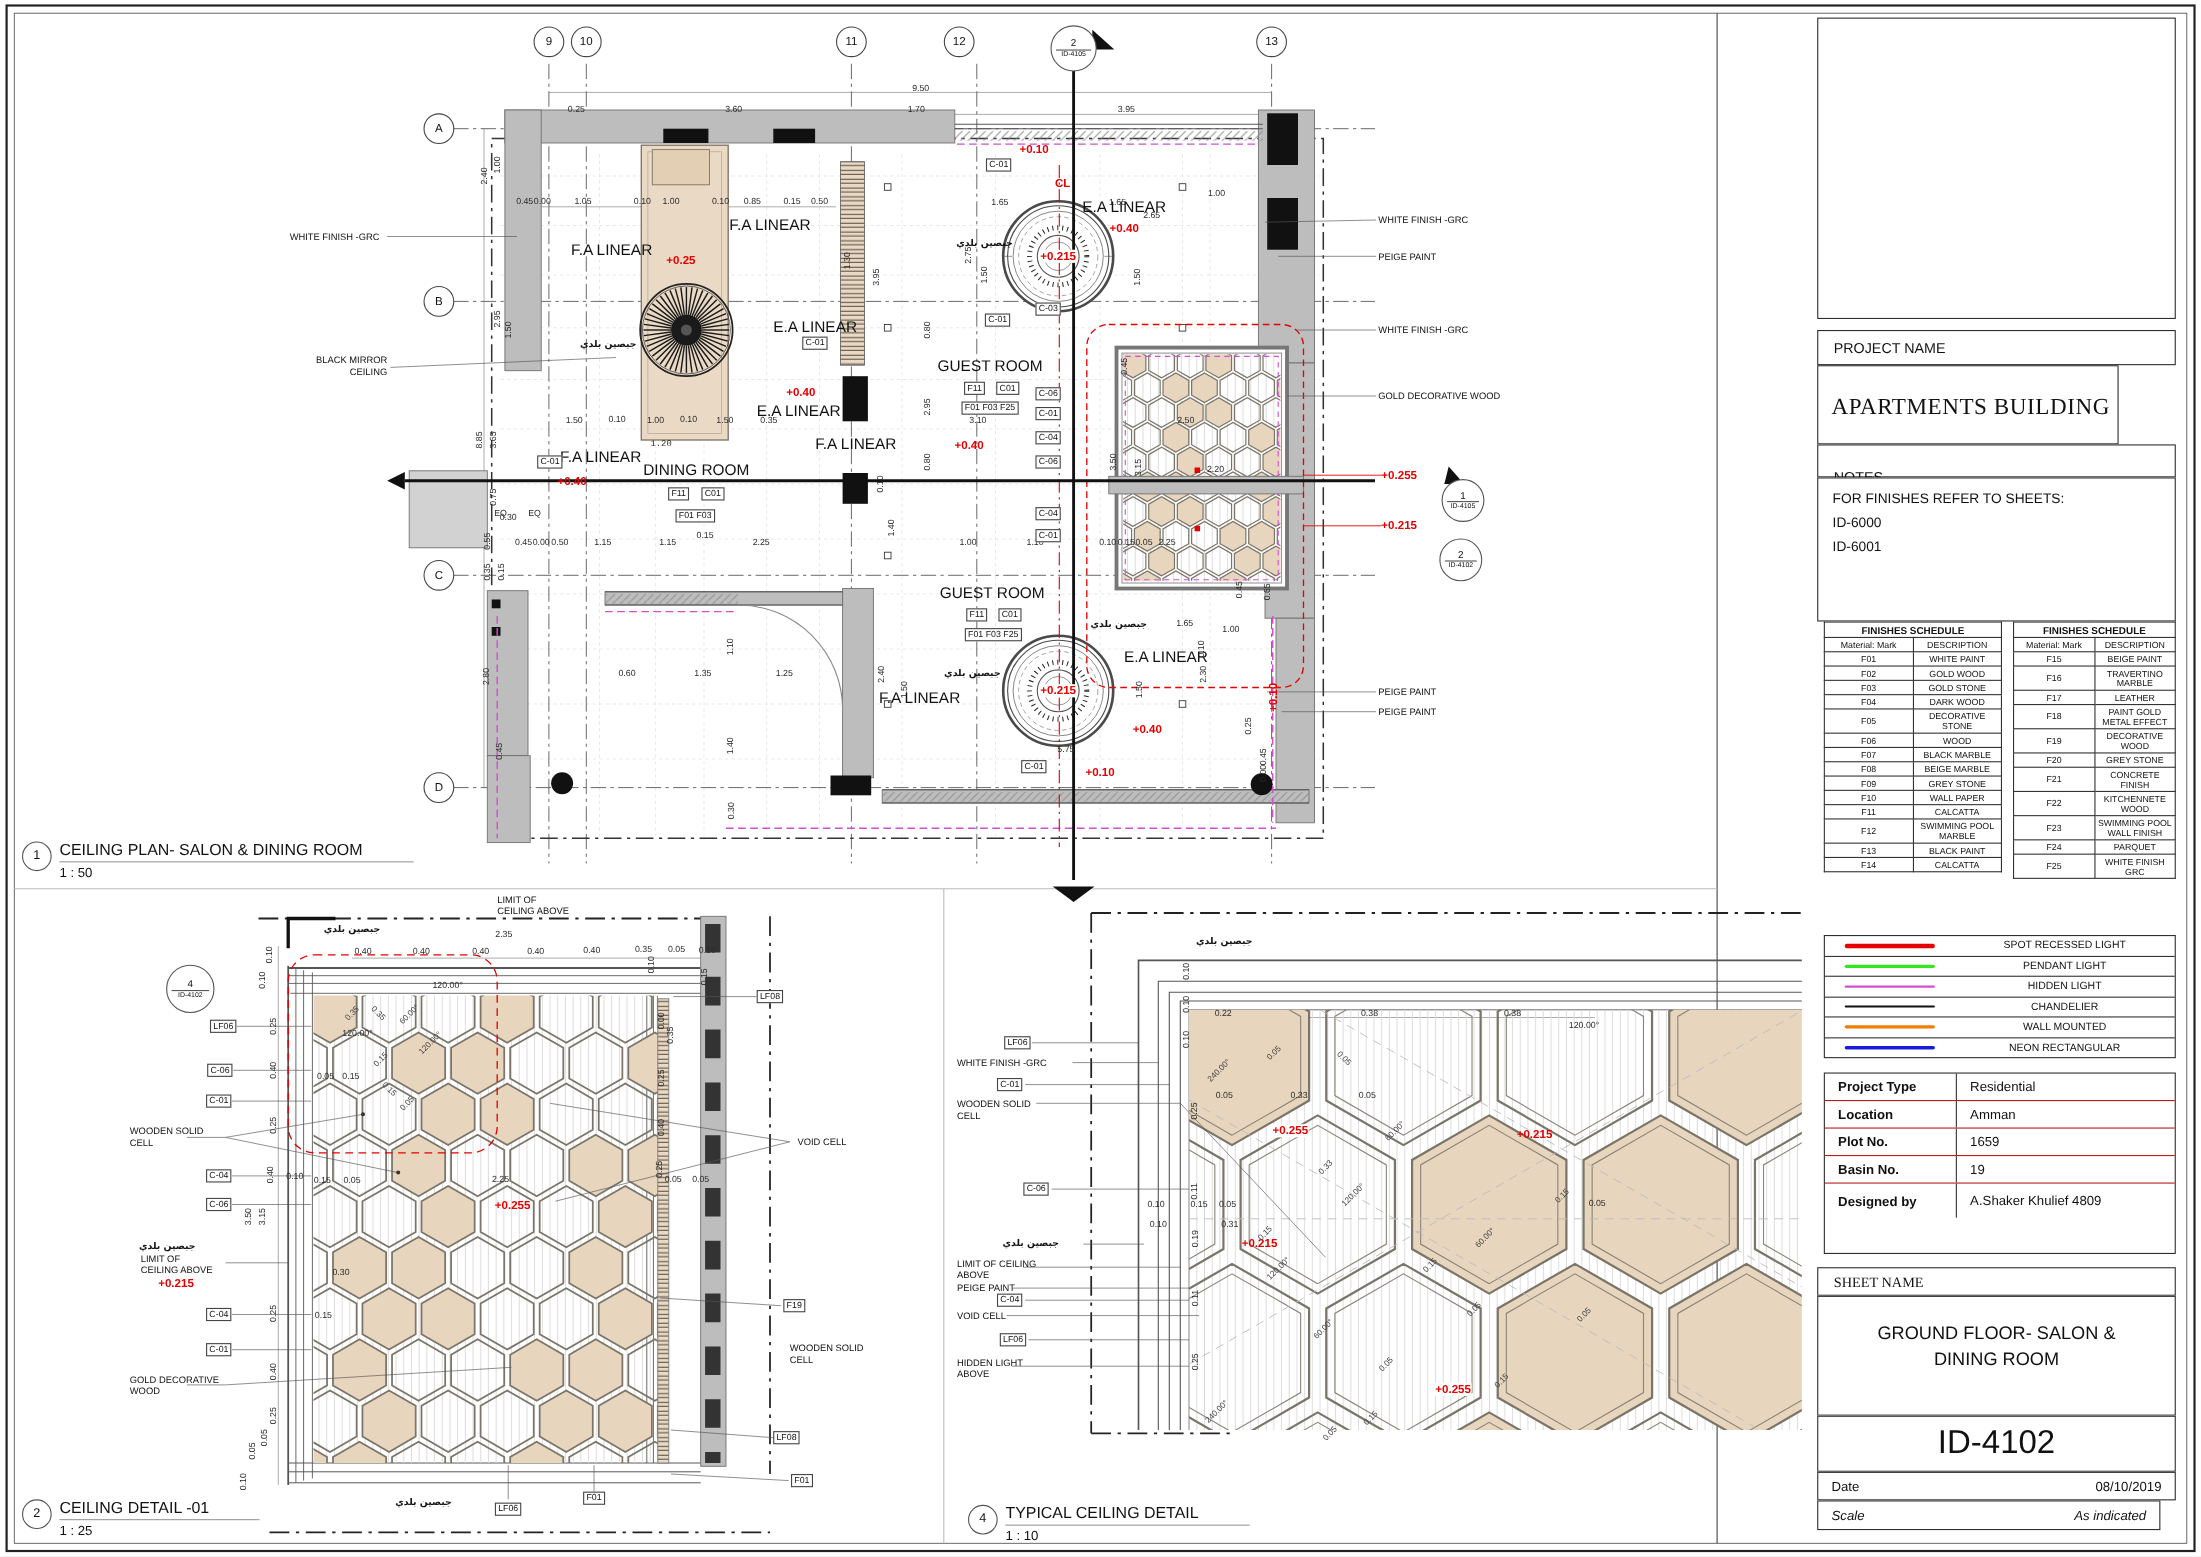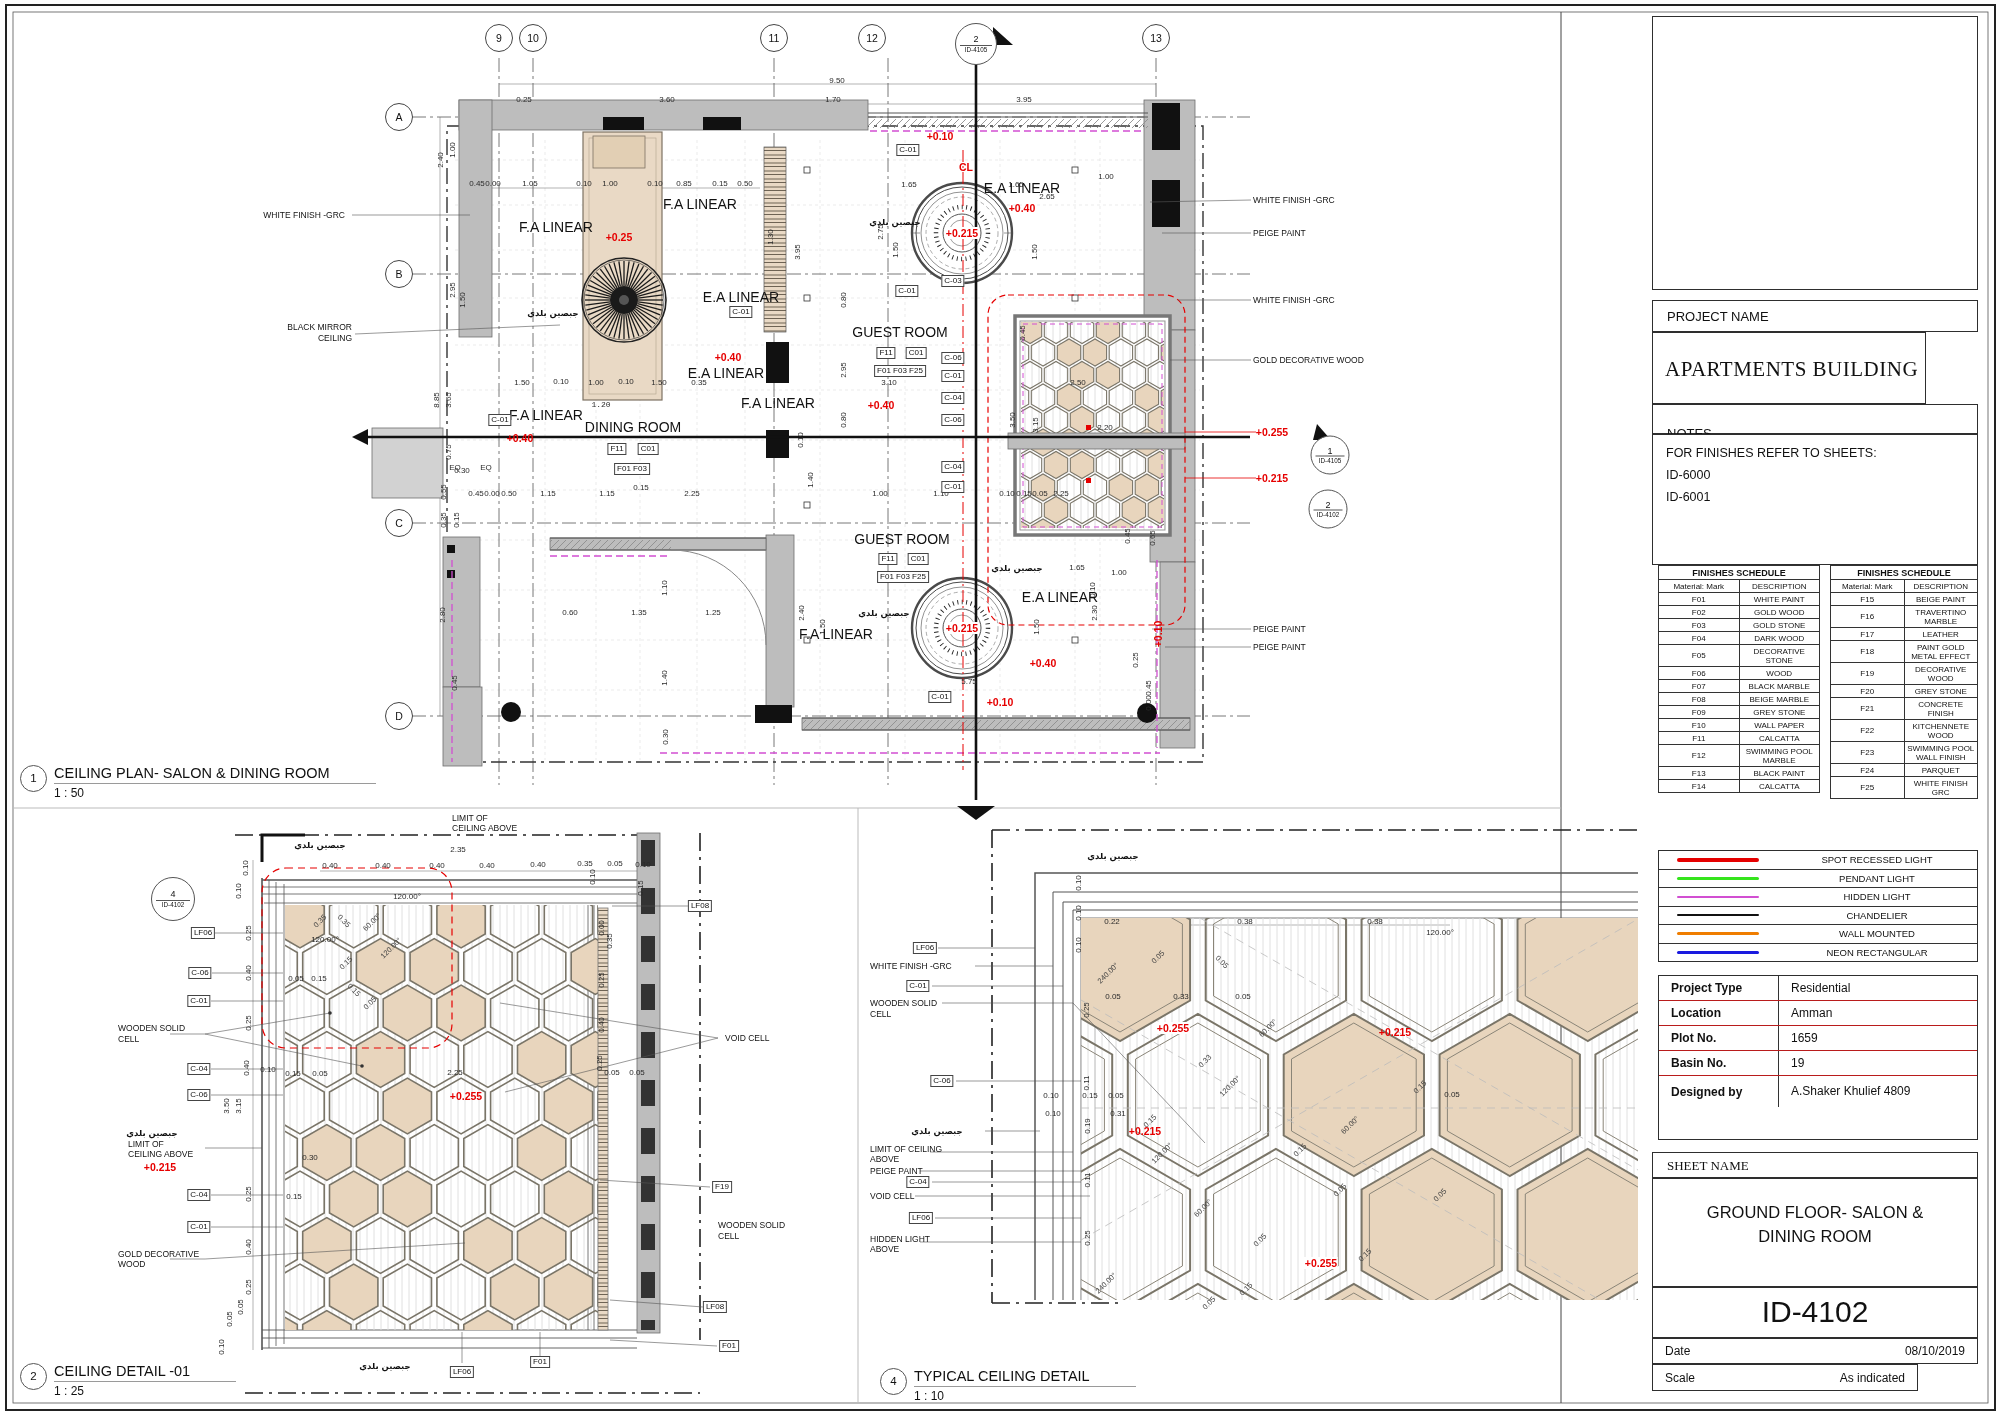--- a/index.html
+++ b/index.html
@@ -1184,21 +1184,21 @@
   </div>
   <div class="tbbox" style="left:1652px;top:1287px;width:326px;height:51px;">
     <div class="idbig">ID-4102</div>
   </div>
   <div class="tbbox" style="left:1652px;top:1338px;width:326px;height:26px;">
     <div class="kv">
       <span>Date</span>
       <span>08/10/2019</span>
     </div>
   </div>
-  <div class="tbbox" style="left:1652px;top:1364px;width:266px;height:27px;">
+  <div class="tbbox" style="left:1652px;top:1364px;width:312px;height:27px;font-style:italic;">
     <div class="kv">
       <span>Scale</span>
       <span>As indicated</span>
     </div>
   </div>
 </div>
 
 <div class="vt" style="left:20px;top:765px;">
   <div class="vtn">1</div>
   <div>

